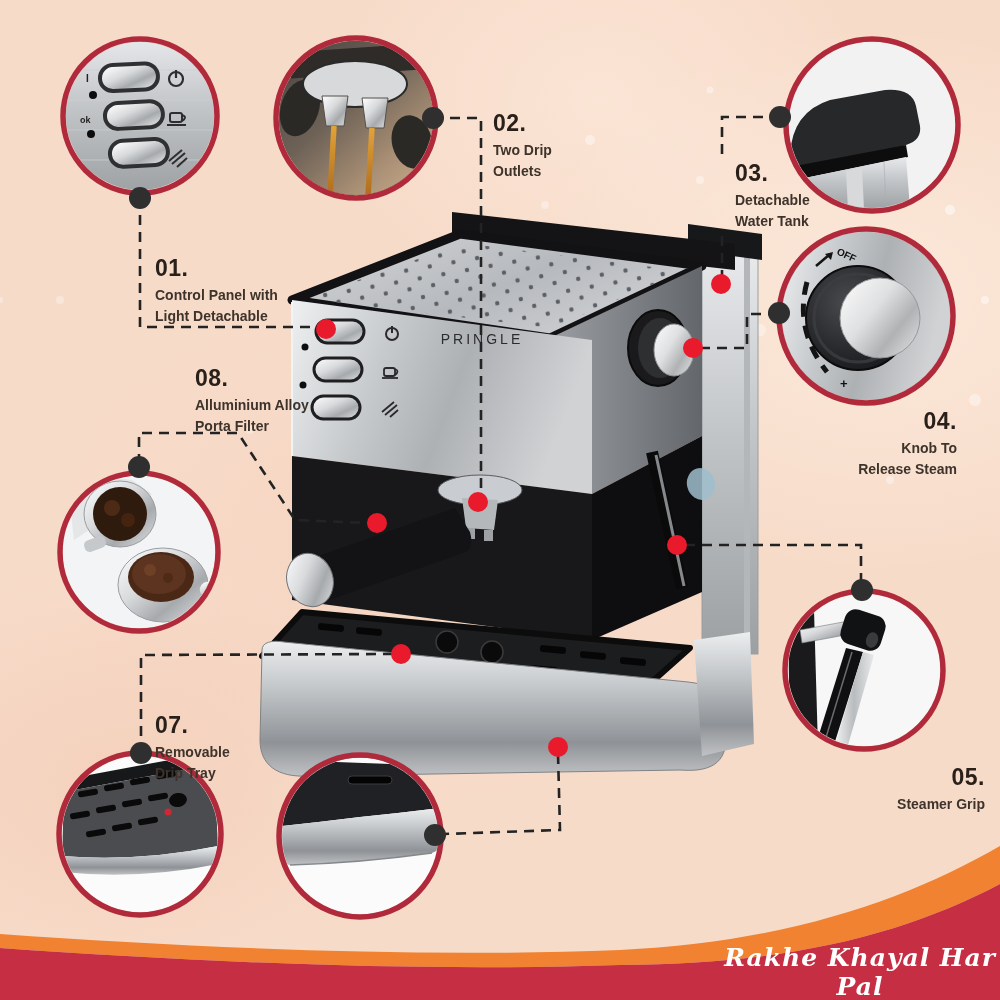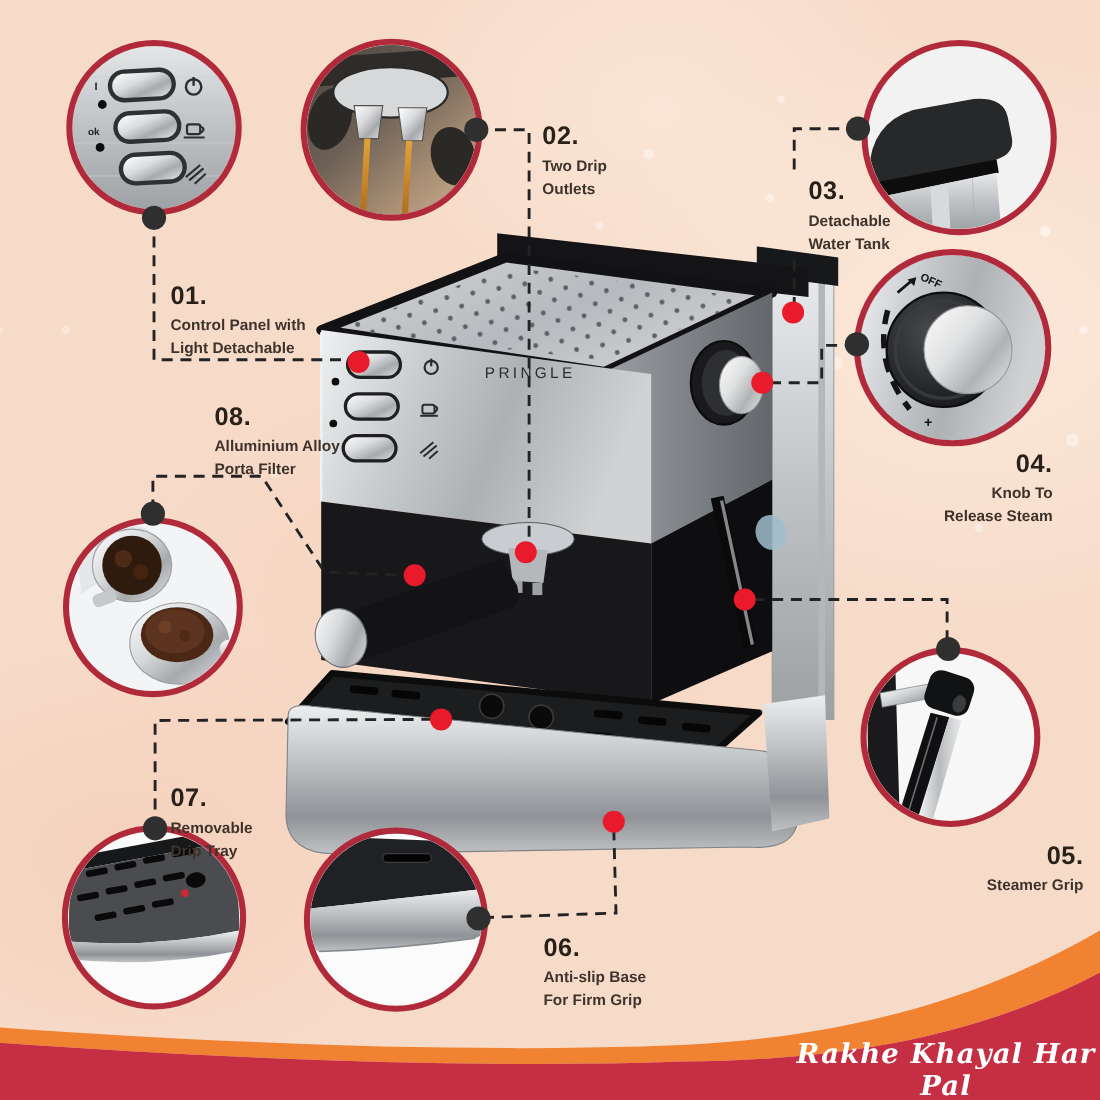--- a/index.html
+++ b/index.html
@@ -452,25 +452,20 @@
   <div class="num">04.</div>
   <div class="line">Knob To</div>
   <div class="line">Release Steam</div>
 </div>
 
 <div class="callout center" style="left:741px;top:764px;width:244px;">
   <div class="num">05.</div>
   <div class="line">Steamer Grip</div>
 </div>
 
-<div class="callout" style="left:494px;top:848px;">
-  <div class="num">06.</div>
-  <div class="line">Anti-slip Base</div>
-  <div class="line">For Firm Grip</div>
-</div>
 
 <div class="callout" style="left:155px;top:712px;">
   <div class="num">07.</div>
   <div class="line">Removable</div>
   <div class="line">Drip Tray</div>
 </div>
 
 <div class="callout" style="left:147px;top:365px;margin-left:48px;">
   <div class="num">08.</div>
   <div class="line">Alluminium Alloy</div>

